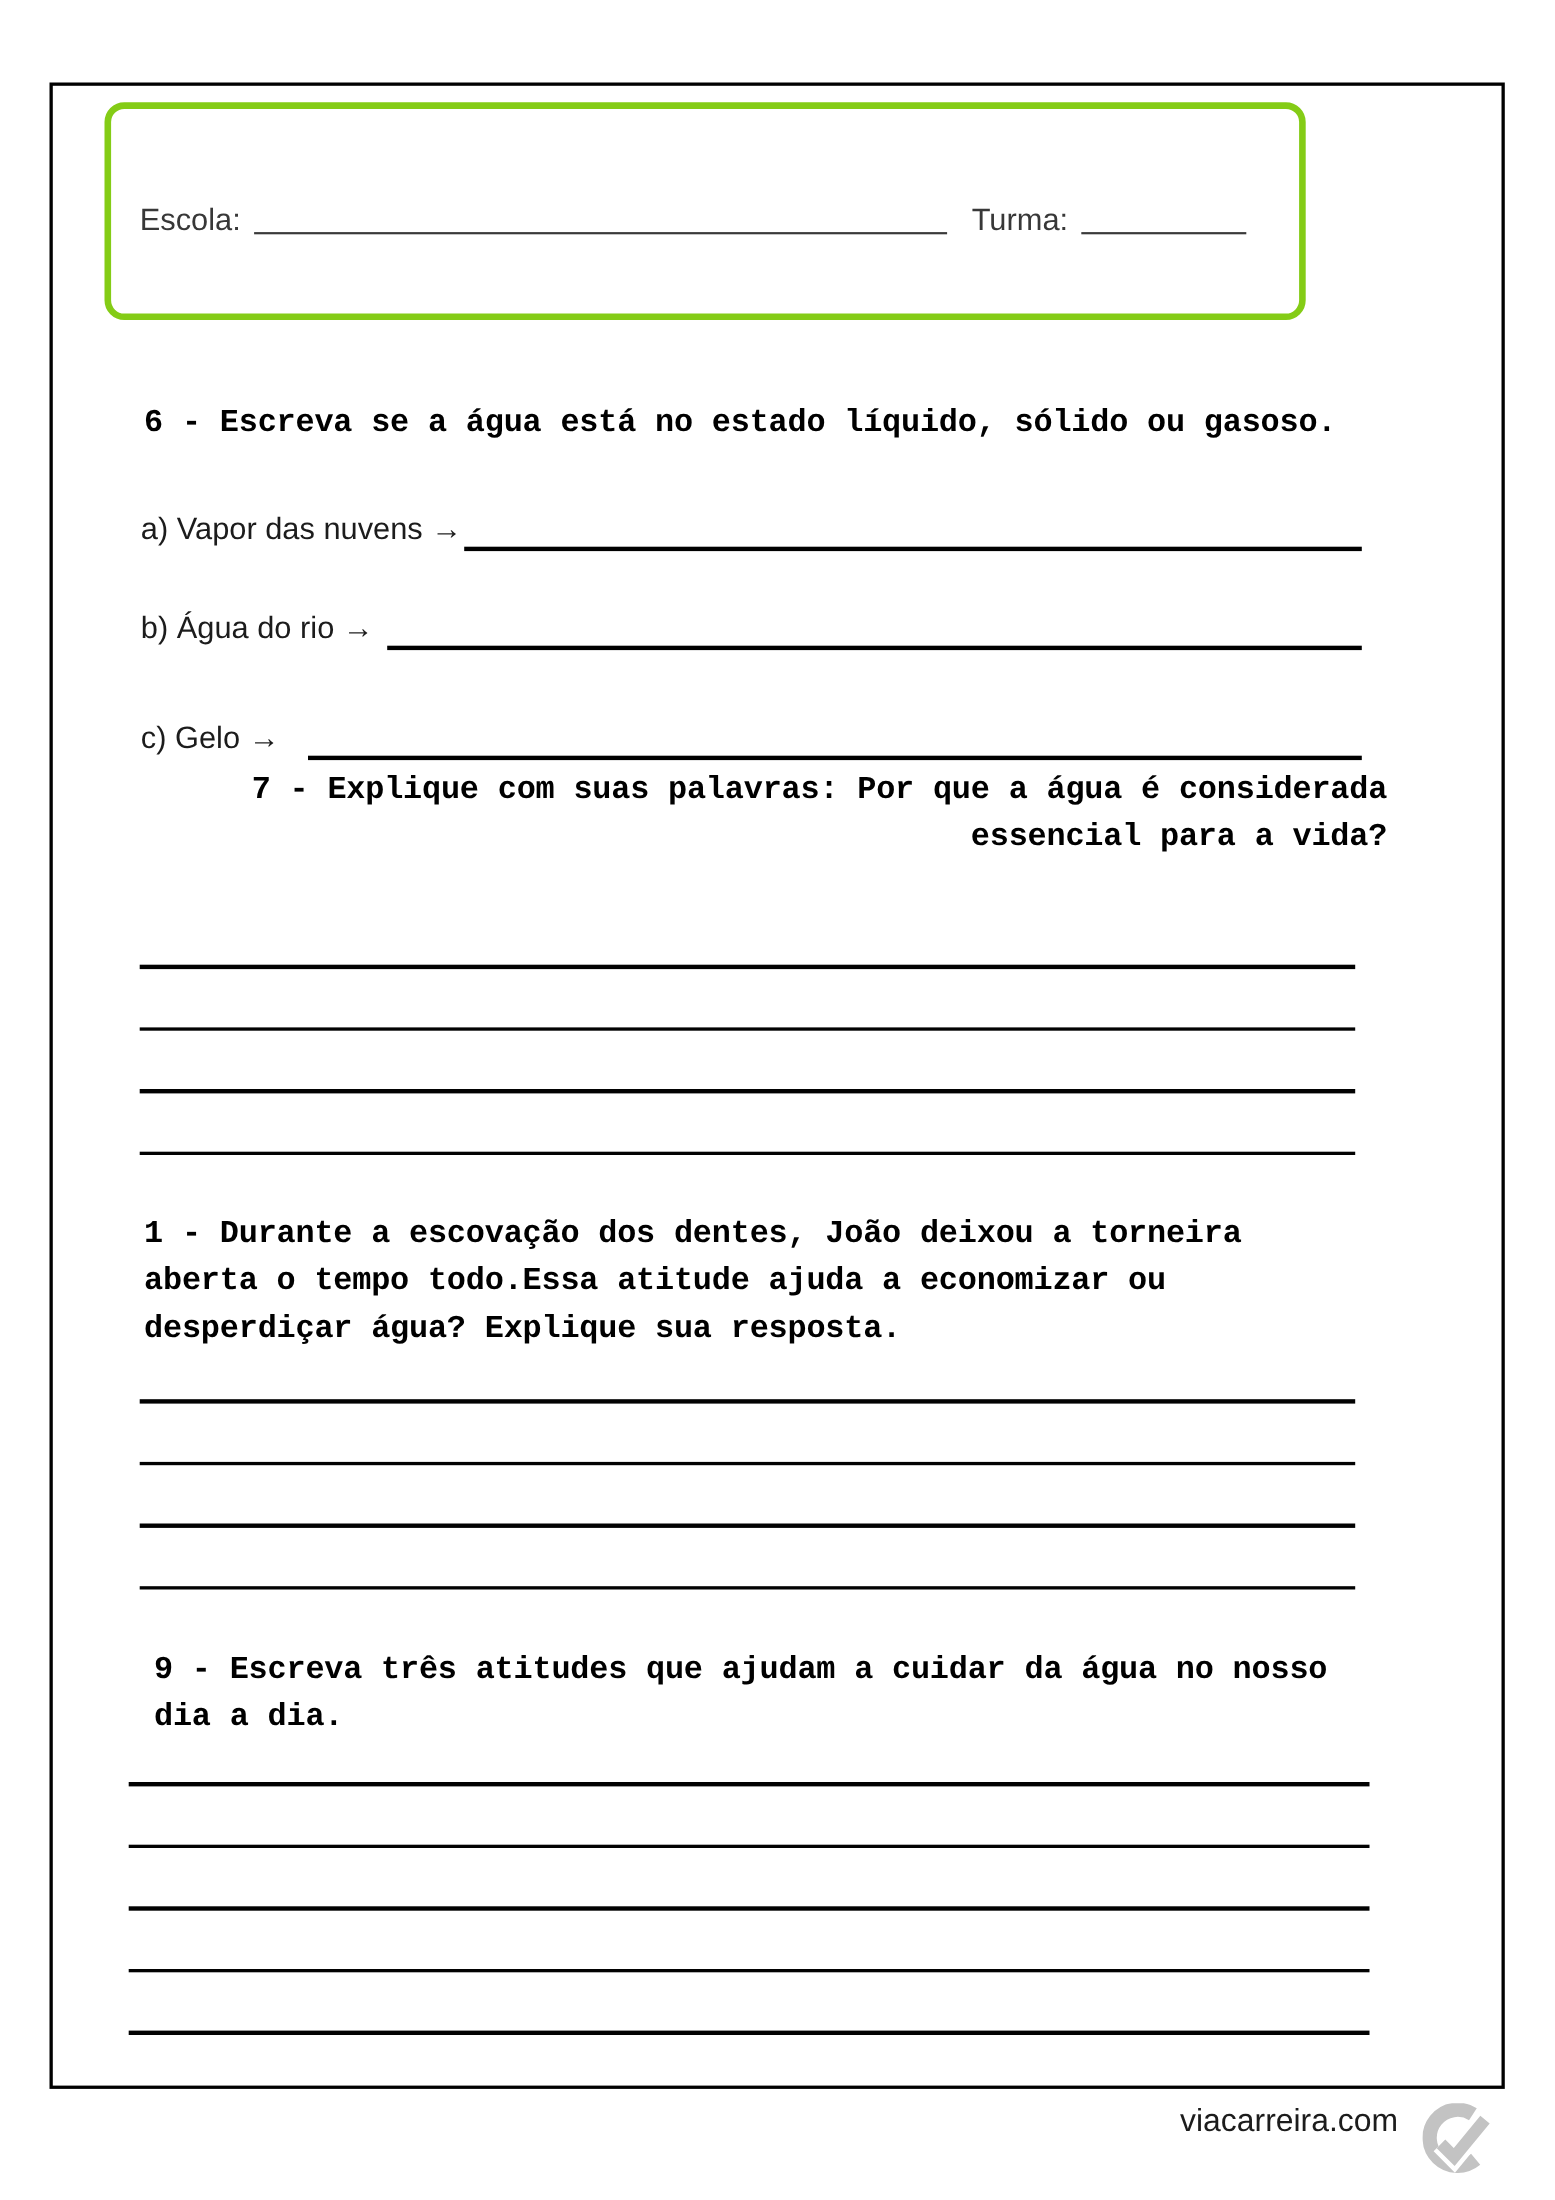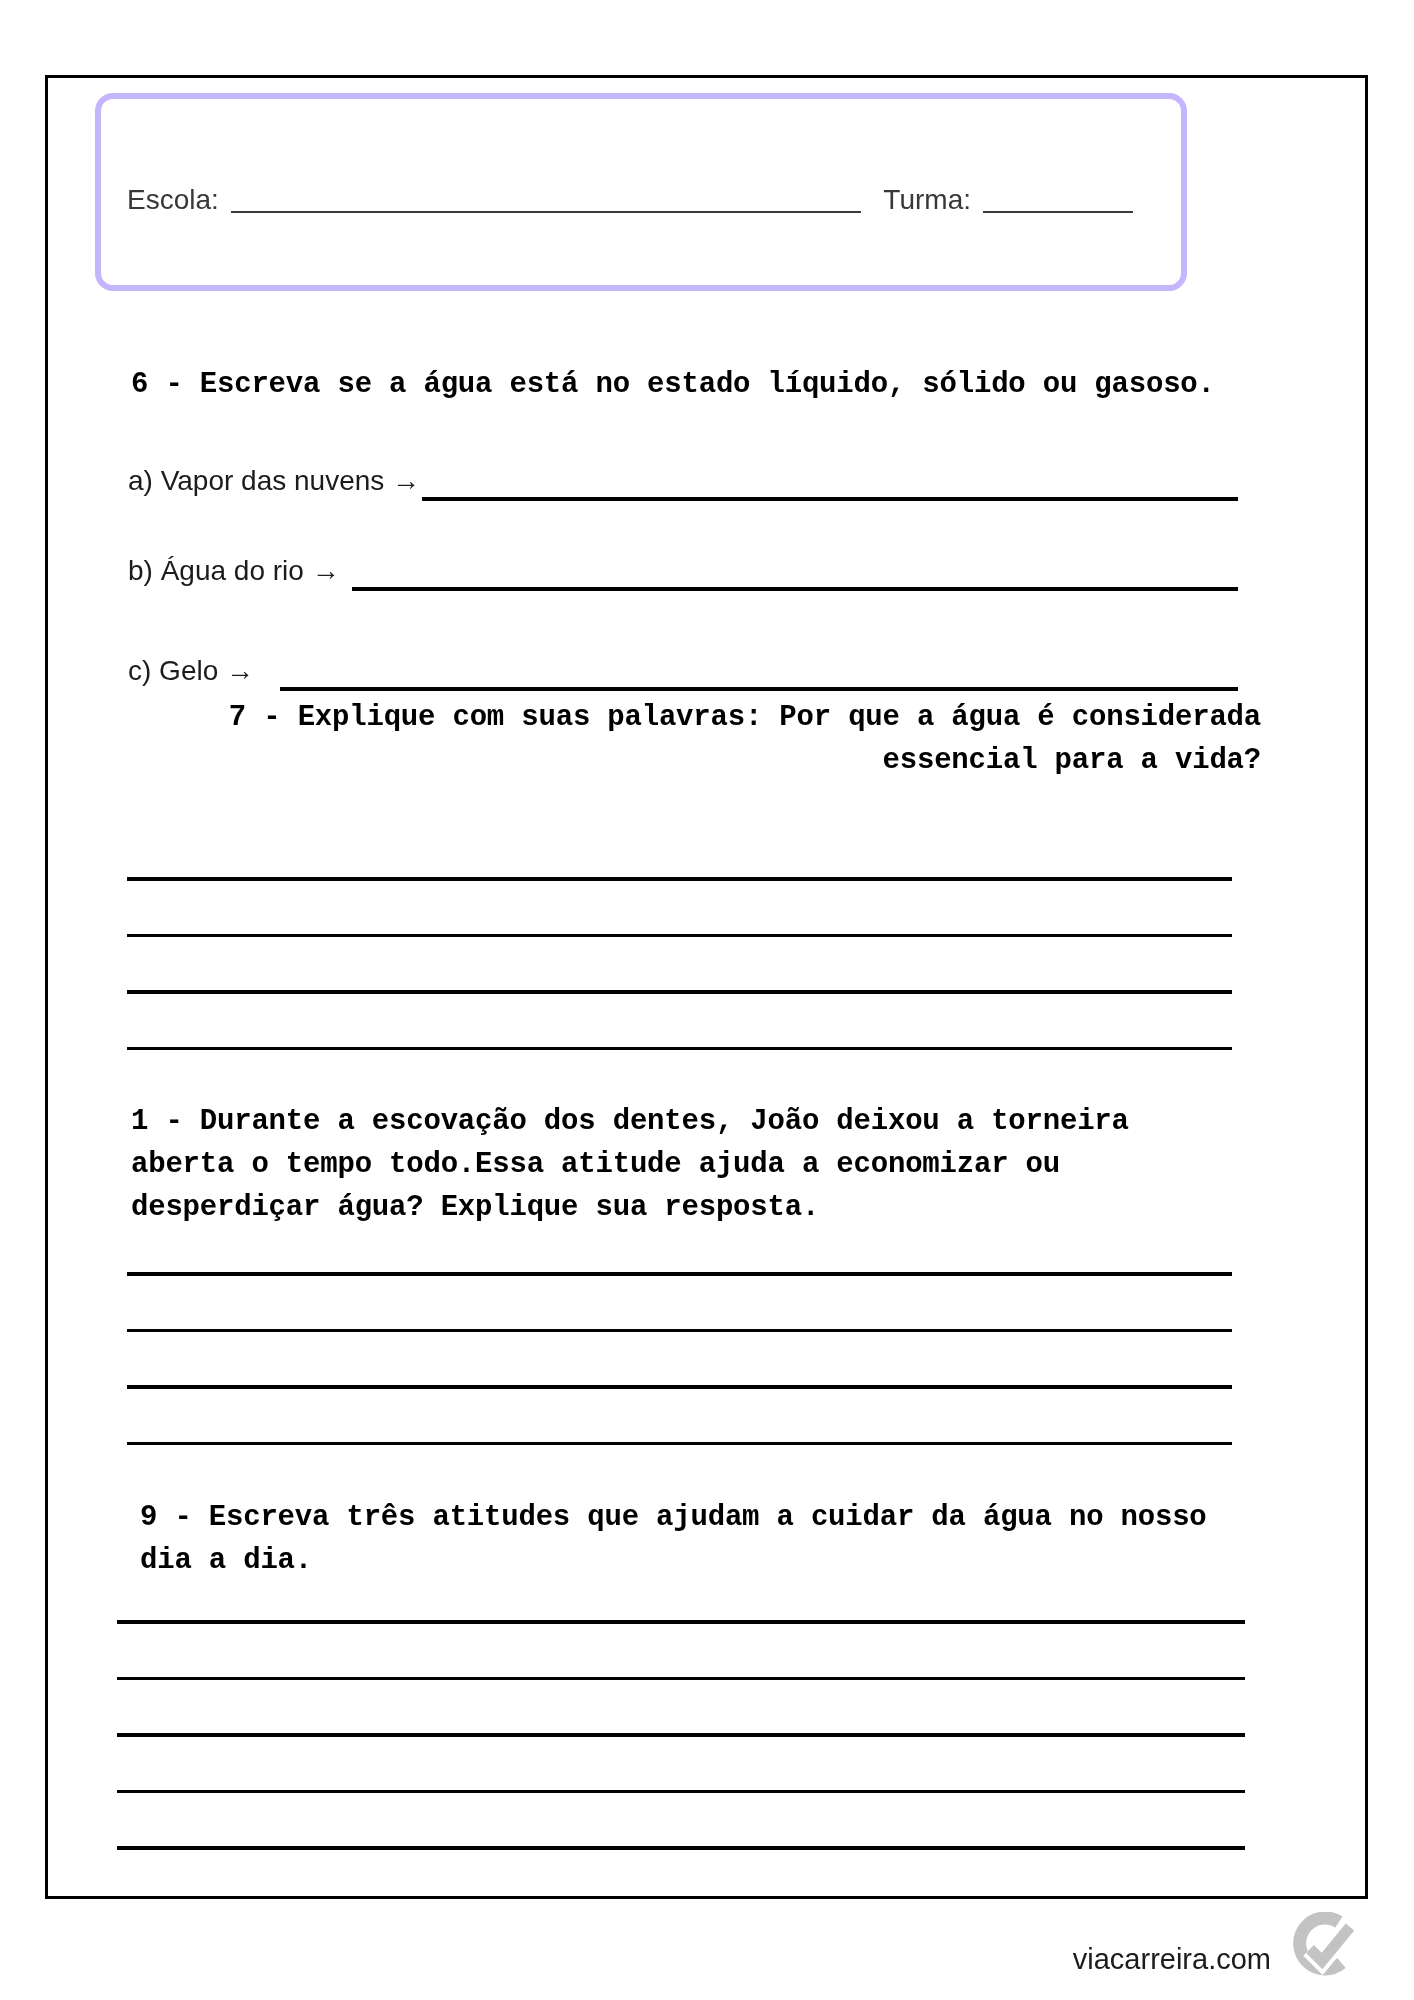--- a/index.html
+++ b/index.html
@@ -14,21 +14,21 @@
   .outer-border{
     position:absolute;left:45px;top:75px;
     width:1323px;height:1824px;
     border:3px solid #000;
     box-sizing:border-box;
   }
   
   .header-box{
     position:absolute;left:95px;top:93px;
     width:1092px;height:198px;
-    border:6px solid #c4b5fd;border-radius:18px;
+    border:6px solid #84cc16;border-radius:18px;
     box-sizing:border-box;
     display:flex;flex-direction:column;justify-content:center;
     gap:22px;
     padding:16px 48px 0 26px;
     background:#fff;
   }
   .info-row{
     display:flex;align-items:flex-end;
     font-size:28px;color:#383838;line-height:40px;
   }
@@ -77,21 +77,21 @@
     display:flex;flex-direction:column;gap:53px;
   }
   .q7-lines{left:127px;top:877px;width:1105px;}
   .q8-lines{left:127px;top:1272px;width:1105px;}
   .q9-lines{left:117px;top:1620px;width:1128px;}
   .answer-line{height:3.5px;background:#020202;}
 
   
   .footer{
     position:absolute;top:1912px;right:57px;
-    display:flex;align-items:flex-end;gap:22px;
+    display:flex;align-items:flex-start;gap:22px;
   }
   .site{font-size:29px;color:#1c1c1c;}
   .logo{width:64px;height:64px;display:block;}
 </style>
 </head>
 <body>
 
 <div class="page">
 
   <div class="outer-border"></div>

